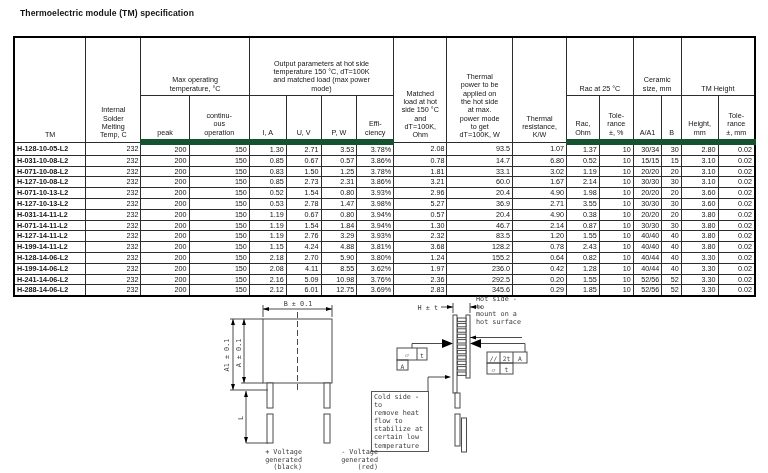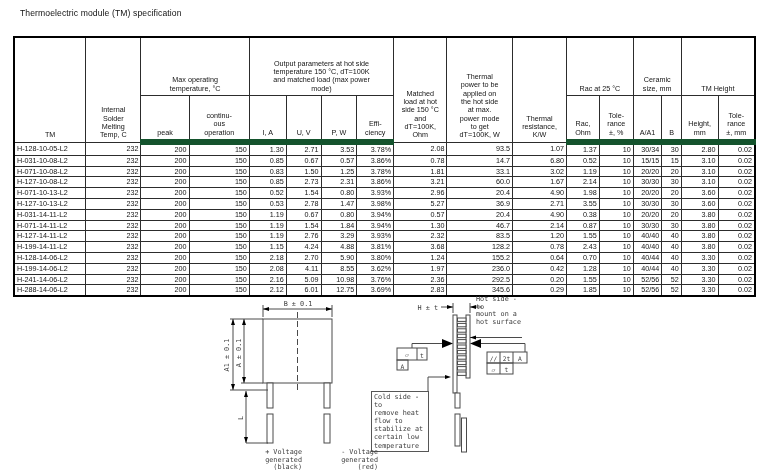--- a/index.html
+++ b/index.html
@@ -1,27 +1,27 @@
 <!DOCTYPE html>
 <html><head>
 <meta charset="utf-8">
 <style>
   html,body{margin:0;padding:0;background:#fff;}
   body{width:768px;height:473px;position:relative;overflow:hidden;
        font-family:"Liberation Sans",sans-serif;color:#131313;}
-  .title{position:absolute;left:20px;top:8px;font-size:8.6px;font-weight:normal;letter-spacing:.1px;}
+  .title{position:absolute;left:20px;top:8px;font-size:8.6px;font-weight:bold;letter-spacing:.1px;}
   table.spec{position:absolute;left:13px;top:36px;width:743px;border-collapse:collapse;
              table-layout:fixed;border:2px solid #000;background:#fff;}
   table.spec th,table.spec td{border:1px solid #2c2c2c;overflow:hidden;}
   table.spec th{font-size:7.2px;font-weight:normal;text-align:center;vertical-align:bottom;
                 white-space:pre-line;line-height:8.3px;padding:1px 1px 2px 1px;}
   tr.h1 th{height:54px;} tr.h2 th{height:40px;}
   tr.h2 th{border-bottom:6px solid #14532d;}
   table.spec td{font-size:7.2px;height:9.8px;line-height:9.8px;padding:0 2px;white-space:nowrap;}
-  td.num{text-align:right;} td.left{text-align:left;}
+  td.num{text-align:right;} td.left{text-align:left;font-weight:bold;}
   svg.draw{position:absolute;left:0;top:0;}
   svg.draw line,svg.draw path,svg.draw rect{stroke:#4a4a4a;stroke-width:1;fill:none;}
   svg.draw rect.wire,svg.draw rect.rung{fill:#fff;}
   svg.draw .fillblk{fill:#000;stroke:none;}
   svg.draw text{font-family:"DejaVu Sans Mono",monospace;font-size:6.8px;fill:#3c3c3c;stroke:none;}
   svg.draw text.gdt{font-size:6.3px;}
   .techlabel{position:absolute;font-family:"DejaVu Sans Mono",monospace;font-size:6.8px;
              line-height:7.7px;color:#3c3c3c;white-space:pre-line;}
   .coldbox{border:1px solid #565656;padding:1px 2px;line-height:8.1px;background:#fff;}
   .ctr{text-align:right;}
@@ -306,21 +306,21 @@
         <td class="num">232</td>
         <td class="num">200</td>
         <td class="num">150</td>
         <td class="num">2.18</td>
         <td class="num">2.70</td>
         <td class="num">5.90</td>
         <td class="num">3.80%</td>
         <td class="num">1.24</td>
         <td class="num">155.2</td>
         <td class="num">0.64</td>
-        <td class="num">0.70</td>
+        <td class="num">0.82</td>
         <td class="num">10</td>
         <td class="num">40/44</td>
         <td class="num">40</td>
         <td class="num">3.30</td>
         <td class="num">0.02</td>
       </tr>
       <tr>
         <td class="left">H-199-14-06-L2</td>
         <td class="num">232</td>
         <td class="num">200</td>

